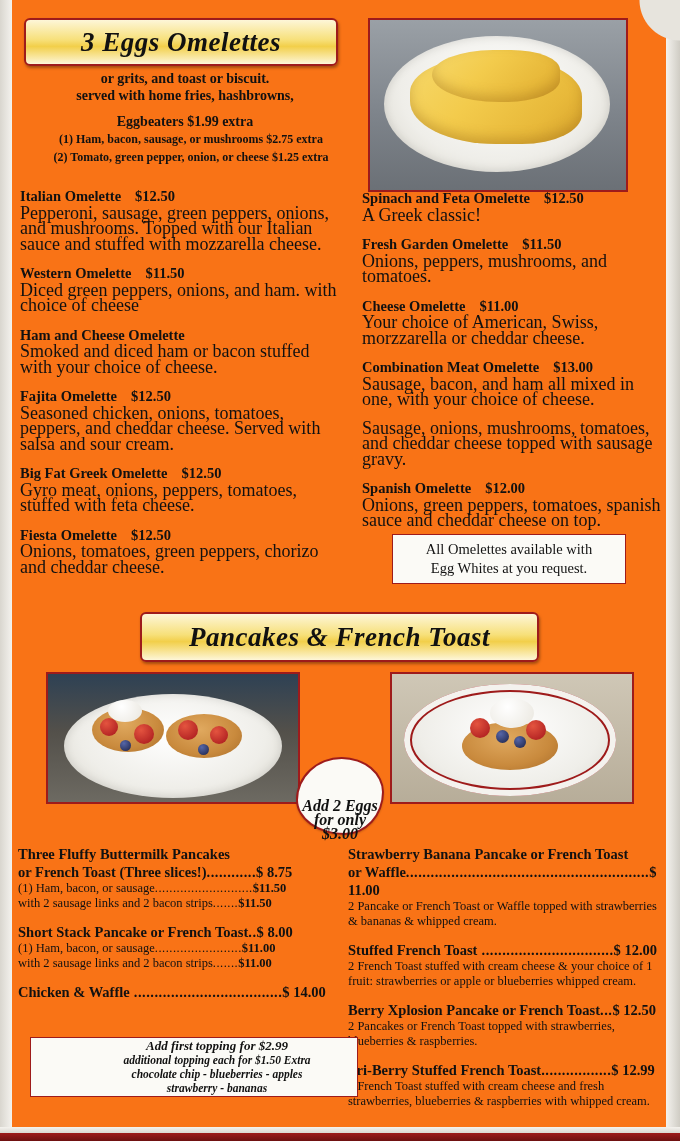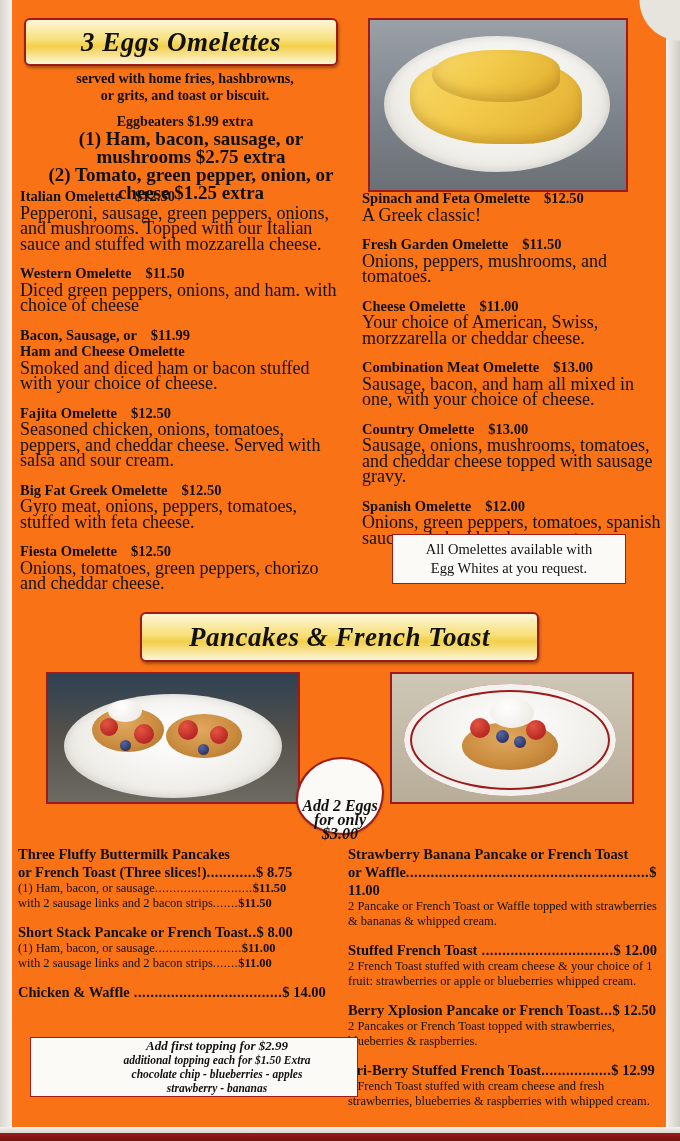--- a/index.html
+++ b/index.html
@@ -75,21 +75,21 @@
     font-size: 14.5px;
     line-height: 17px;
     font-weight: bold;
   }
   .intro .serve {
     font-weight: bold;
     font-size: 14px;
     line-height: 17px;
   }
   .intro .eggb { margin-top: 9px; font-size: 14px; }
-  .intro .opt  { font-size: 19px; line-height: 18px; margin-left: 12px; }
+  .intro .opt  { font-size: 12px; line-height: 18px; margin-left: 12px; }
 
   
   .photo {
     position: absolute;
     border: 2px solid #9e1b1b;
     overflow: hidden;
     background: #8a8f96;
   }
   #photo-omelette { left: 368px; top: 18px; width: 256px; height: 170px; }
   #photo-pancake-left { left: 46px; top: 672px; width: 250px; height: 128px; }
@@ -220,22 +220,22 @@
   <div class="edge-left"></div>
   <div class="edge-right"></div>
   <div class="edge-bottom"></div>
   <div class="corner-deco"></div>
 
   <div class="banner" id="banner-omelettes">
     <span class="banner-text">3 Eggs Omelettes</span>
   </div>
 
   <div class="intro">
+    <div class="serve">or grits, and toast or biscuit.</div>
     <div class="serve">served with home fries, hashbrowns,</div>
-    <div class="serve">or grits, and toast or biscuit.</div>
     <div class="eggb">Eggbeaters $1.99  extra</div>
     <div class="opt">(1) Ham, bacon, sausage, or mushrooms  $2.75 extra</div>
     <div class="opt">(2) Tomato, green pepper, onion, or cheese $1.25 extra</div>
   </div>
 
   <div class="photo" id="photo-omelette">
     <div class="ph-bg-table"></div>
     <div class="ph-plate" style="left:14px; top:16px; width:226px; height:136px;"></div>
     <div class="omelette-body" style="left:40px; top:38px; width:172px; height:86px;"></div>
     <div class="omelette-body" style="left:62px; top:30px; width:128px; height:52px; border-radius:50% 40% 45% 55%;"></div>
@@ -251,23 +251,20 @@
     </div>
 
     <div class="item">
       <div class="item-head">
         <span class="nm">Western Omelette</span><span class="pr">$11.50</span>
       </div>
       <div class="item-desc">Diced green peppers, onions, and ham. with choice of cheese</div>
     </div>
 
     <div class="item">
-      <div class="item-head">
-        <span class="nm">Bacon, Sausage, or</span><span class="pr">$11.99</span>
-      </div>
       <div class="item-head">Ham and Cheese Omelette</div>
       <div class="item-desc">Smoked and diced ham or bacon stuffed with your choice of cheese.</div>
     </div>
 
     <div class="item">
       <div class="item-head">
         <span class="nm">Fajita Omelette</span><span class="pr">$12.50</span>
       </div>
       <div class="item-desc">Seasoned chicken, onions, tomatoes, peppers, and cheddar cheese.  Served with salsa and sour cream.</div>
     </div>
@@ -312,23 +309,20 @@
     </div>
 
     <div class="item">
       <div class="item-head">
         <span class="nm">Combination Meat Omelette</span><span class="pr">$13.00</span>
       </div>
       <div class="item-desc">Sausage, bacon, and ham all mixed in one, with your choice of cheese.</div>
     </div>
 
     <div class="item">
-      <div class="item-head">
-        <span class="nm">Country Omelette</span><span class="pr">$13.00</span>
-      </div>
       <div class="item-desc">Sausage, onions, mushrooms, tomatoes, and cheddar cheese topped with sausage gravy.</div>
     </div>
 
     <div class="item">
       <div class="item-head">
         <span class="nm">Spanish Omelette</span><span class="pr">$12.00</span>
       </div>
       <div class="item-desc">Onions, green peppers, tomatoes, spanish sauce and cheddar cheese on top.</div>
     </div>
 

